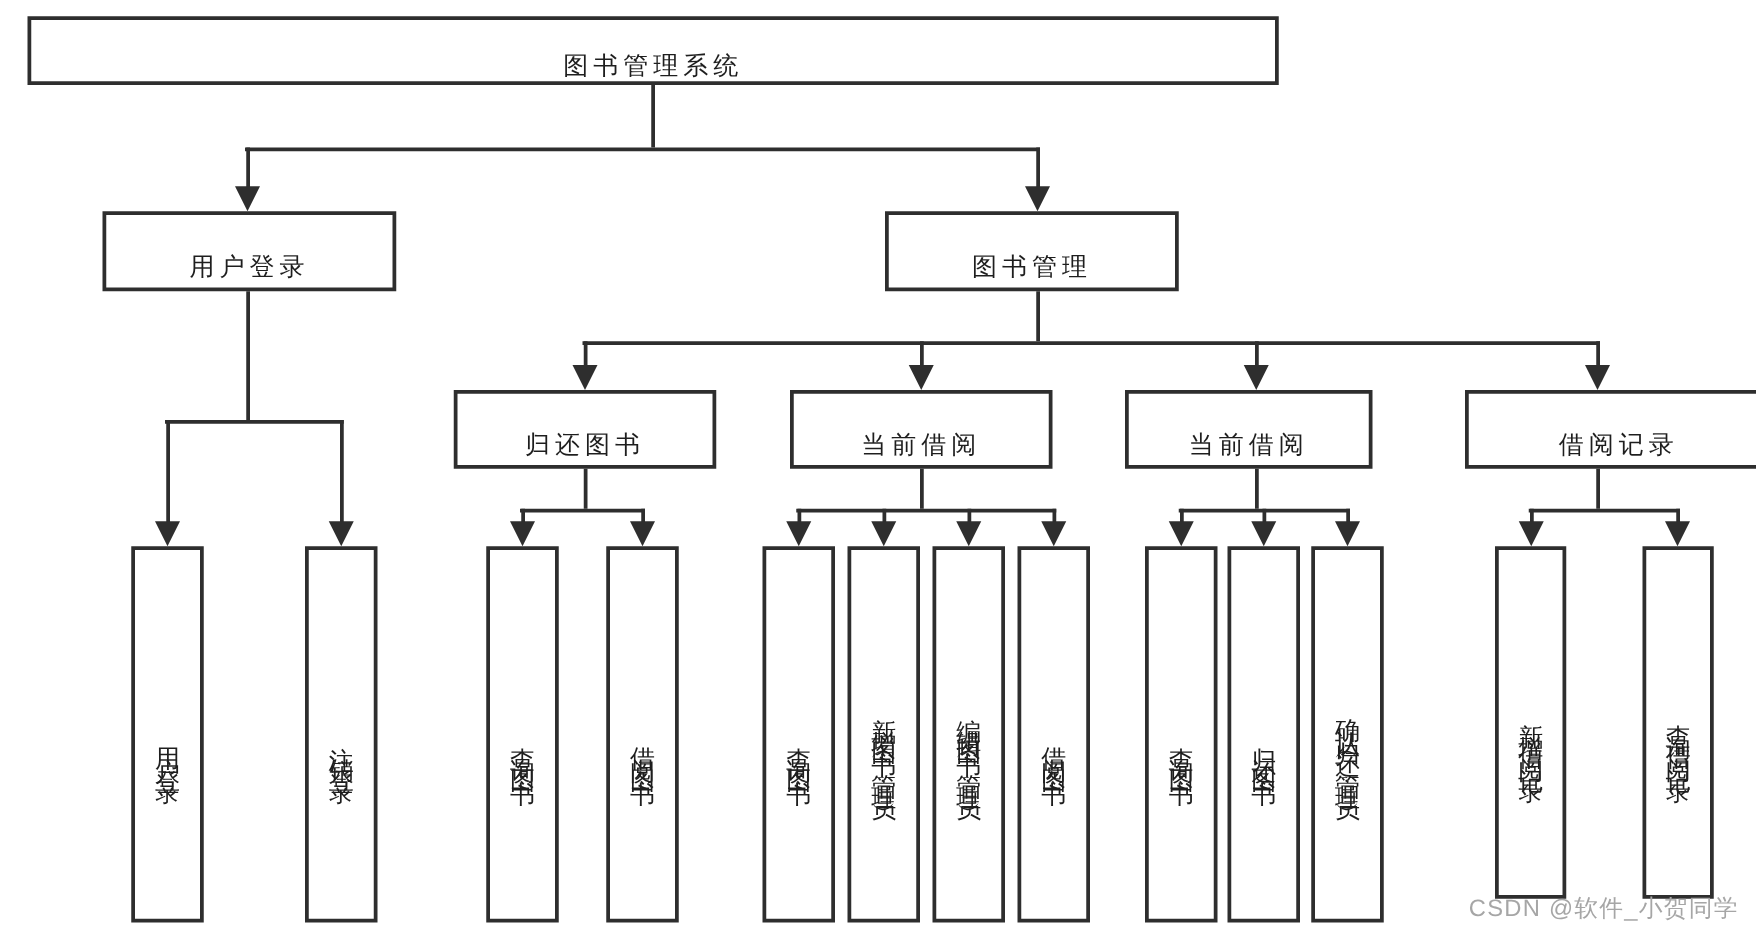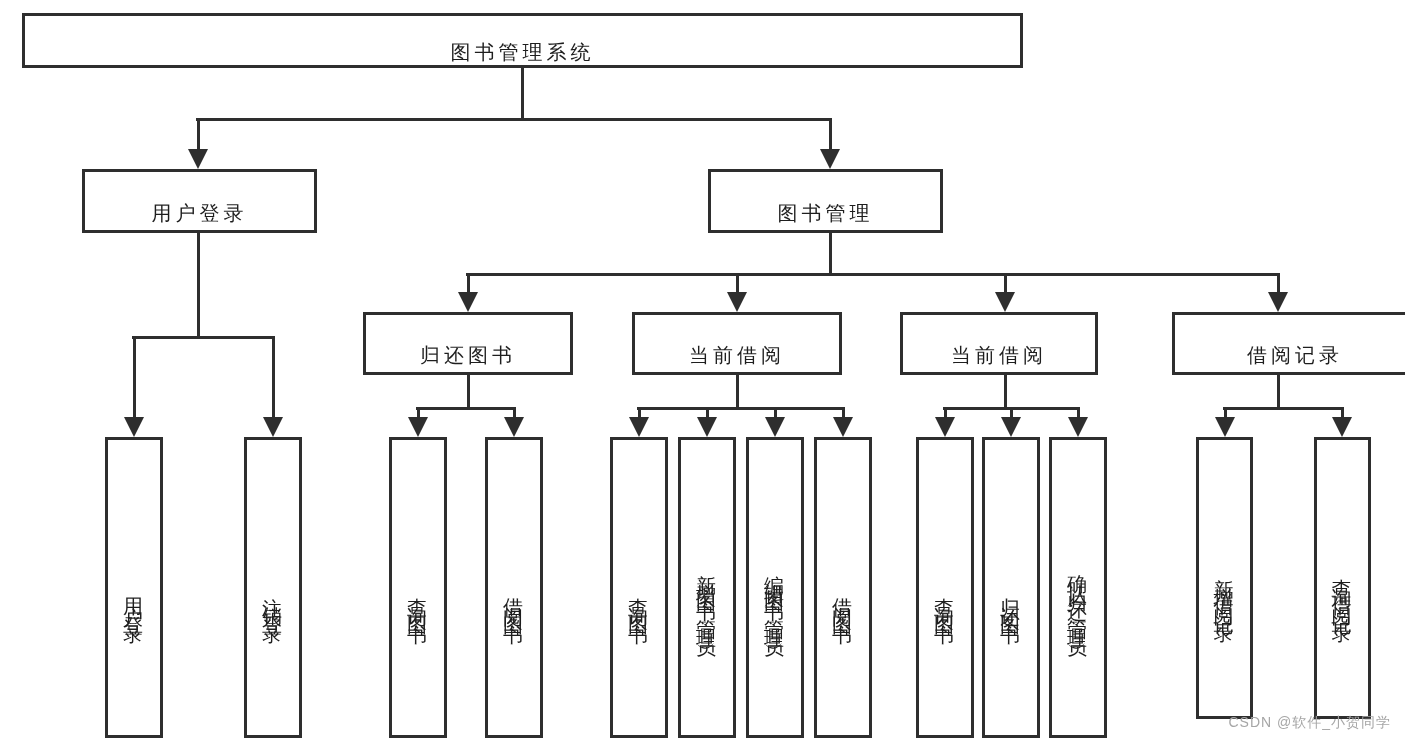--- a/index.html
+++ b/index.html
@@ -30,21 +30,21 @@
   .hline{height:3px;}
   .vline{width:3px;}
   .arrow{
     position:absolute;width:0;height:0;
     border-left:10px solid transparent;
     border-right:10px solid transparent;
     border-top:20px solid var(--line);
   }
   .watermark{
     position:absolute;right:14px;top:714px;
-    font-size:14px;letter-spacing:1px;color:var(--wm);
+    font-size:19px;letter-spacing:1px;color:var(--wm);
   }
 </style>
 </head>
 <body>
 
 <div class="canvas">
 
   <div class="node" style="left:22px;top:13px;width:1001px;height:55px">
     <span>图书管理系统</span>
   </div>

